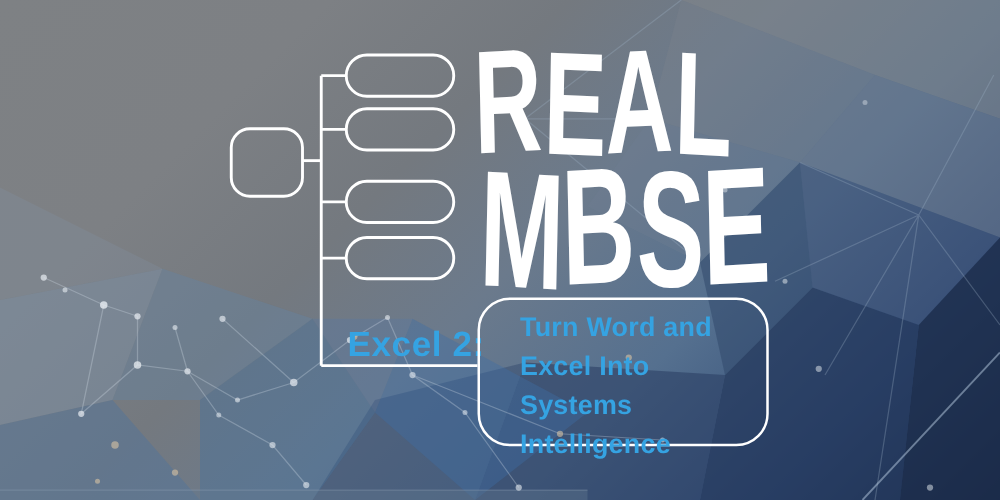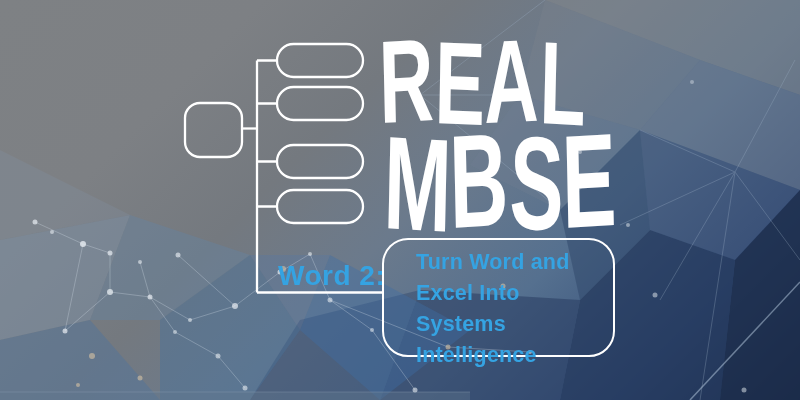--- a/index.html
+++ b/index.html
@@ -120,21 +120,21 @@
     <g fill="#ffffff" font-family="Liberation Sans, DejaVu Sans, sans-serif" font-weight="bold" font-size="50">
       <g transform="scale(1,2.35)">
         <text x="380" y="52.3" textLength="205" lengthAdjust="spacingAndGlyphs" rotate="-2 1.5 -1.5 2">REAL</text>
       </g>
       <g transform="scale(1,2.645)">
         <text x="383" y="86.2" textLength="234" lengthAdjust="spacingAndGlyphs" rotate="2 -2 1.5 -2">MBSE</text>
       </g>
     </g>
   </svg>
 
-  <div class="part-label">Word 2:</div>
+  <div class="part-label">Excel 2:</div>
 
   <div class="subtitle-box">
     <div class="subtitle-text">Turn Word and
 Excel Into Systems
 Intelligence</div>
   </div>
 
 </div>
 
 </body></html>

